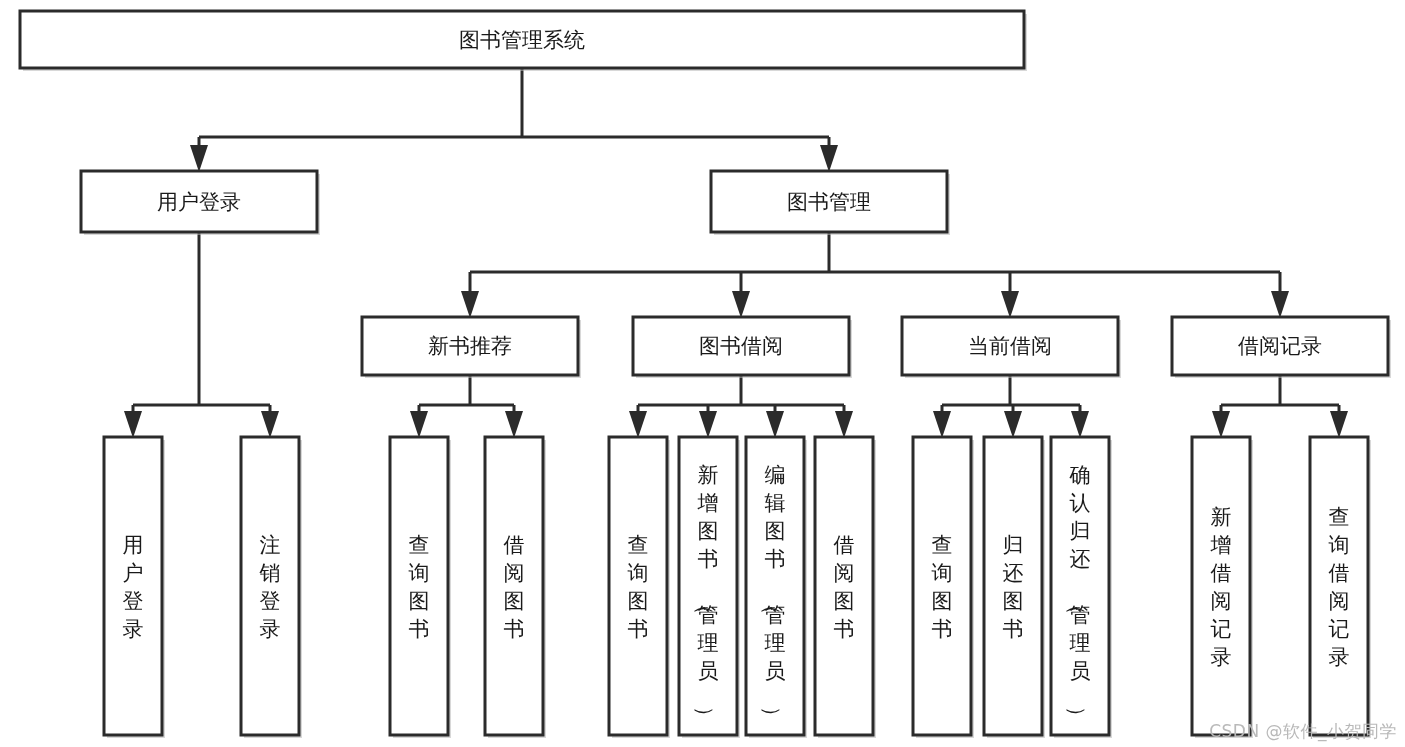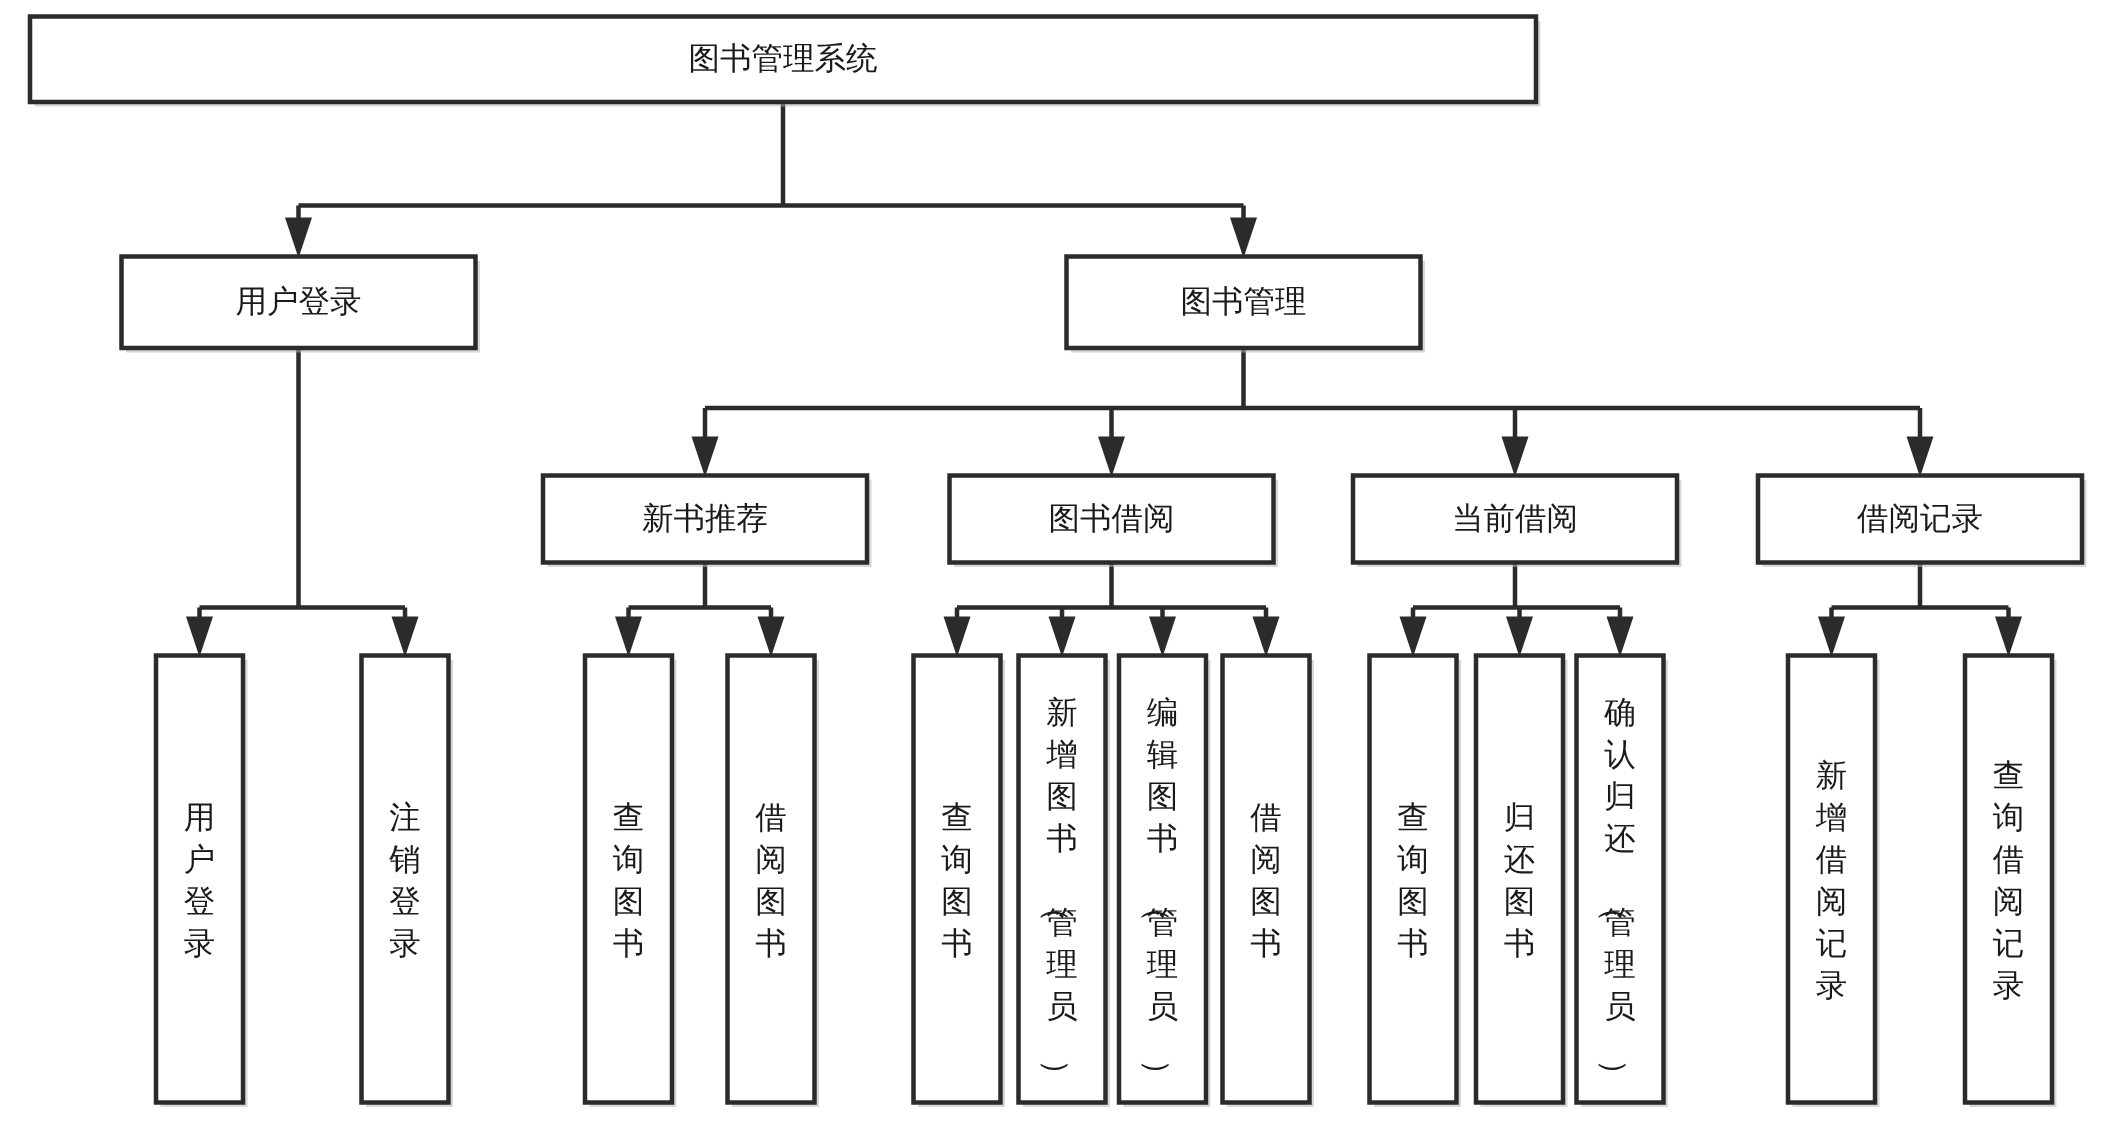--- a/index.html
+++ b/index.html
@@ -242,13 +242,14 @@
           <rect x="1192" y="437" width="58" height="298" class="node-box"></rect>
           <text x="1221" y="524" class="node-label-v"><tspan x="1221" dy="0">新</tspan><tspan x="1221" dy="28">增</tspan><tspan x="1221" dy="28">借</tspan><tspan x="1221" dy="28">阅</tspan><tspan x="1221" dy="28">记</tspan><tspan x="1221" dy="28">录</tspan></text>
         </g>
         <g>
           <rect x="1313" y="440" width="58" height="298" class="node-box-shadow"></rect>
           <rect x="1310" y="437" width="58" height="298" class="node-box"></rect>
           <text x="1339" y="524" class="node-label-v"><tspan x="1339" dy="0">查</tspan><tspan x="1339" dy="28">询</tspan><tspan x="1339" dy="28">借</tspan><tspan x="1339" dy="28">阅</tspan><tspan x="1339" dy="28">记</tspan><tspan x="1339" dy="28">录</tspan></text>
         </g>
       </g>
   </svg>
+  <div class="watermark-text">CSDN @软件_小贺同学</div>
 </div>
 
 </body></html>

